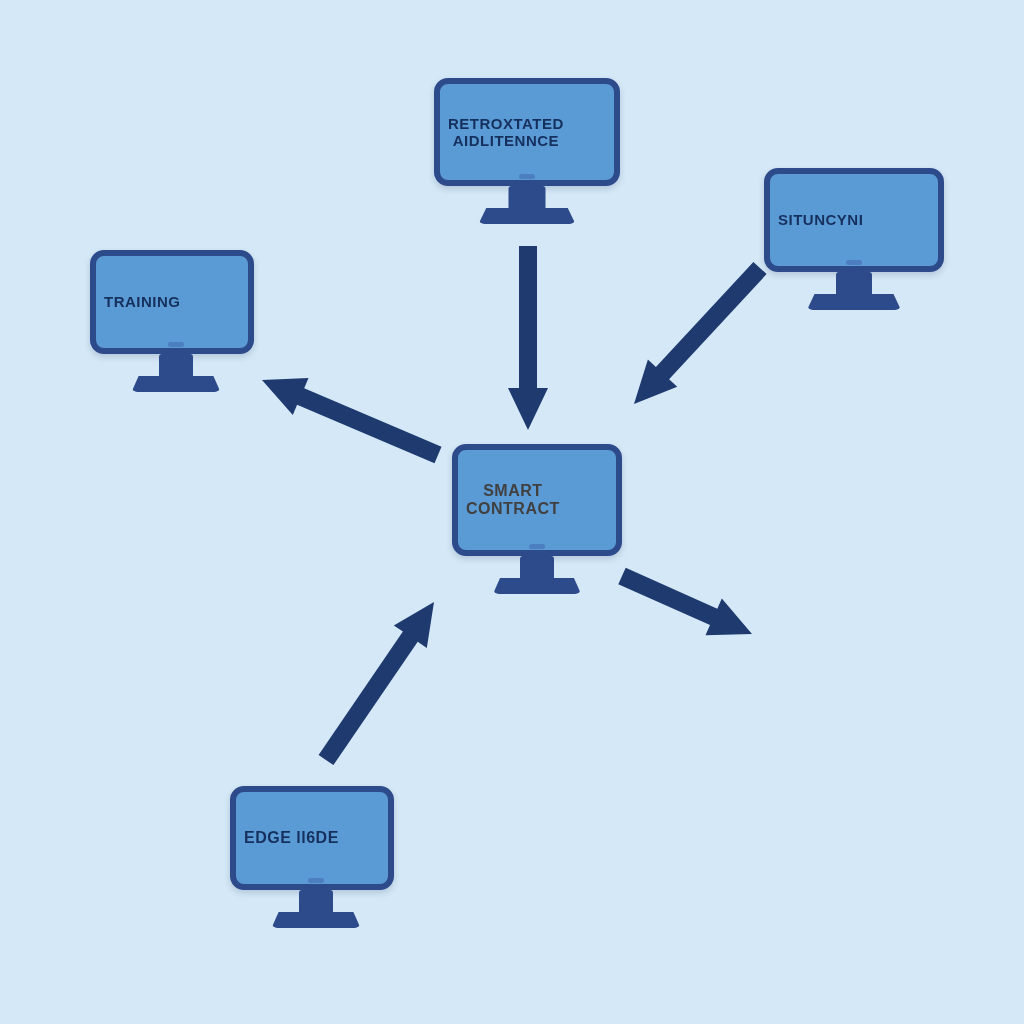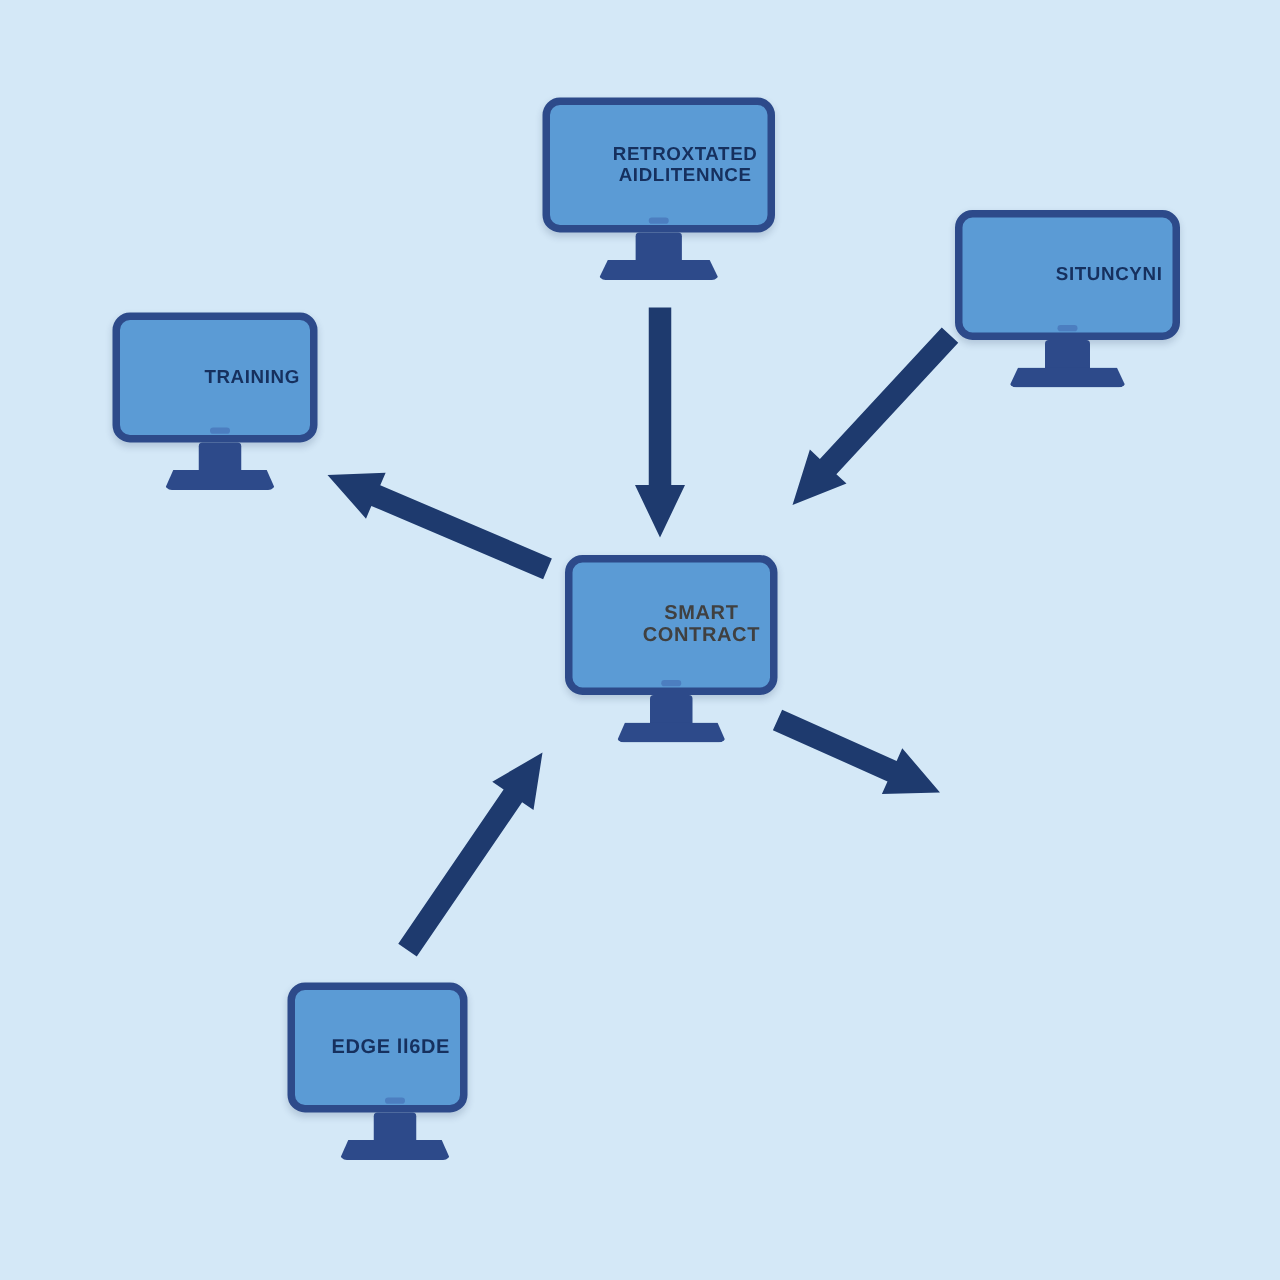--- a/index.html
+++ b/index.html
@@ -29,21 +29,21 @@
   .monitor {
     position: relative;
   }
   .bezel {
     box-sizing: border-box;
     border: 6px solid #2d4a8a;
     border-radius: 14px;
     background: #5b9bd5;
     display: flex;
     align-items: center;
-    justify-content: flex-end;
+    justify-content: flex-start;
     box-shadow: 0 3px 6px rgba(30, 50, 90, 0.18);
   }
   .screen-label {
     color: #16305e;
     font-weight: bold;
     text-align: center;
     letter-spacing: 0.5px;
     line-height: 1.15;
     padding: 0 8px;
     white-space: pre-line;
@@ -127,21 +127,21 @@
       </div>
       <div class="stand-notch" style="top: 100px;"></div>
       <div class="neck" style="top: 112px; width: 34px; height: 26px; background: rgb(45, 74, 138);"></div>
       <div class="base" style="top: 134px; width: 88px; height: 16px; background: rgb(45, 74, 138); clip-path: polygon(8% 0%, 92% 0%, 100% 100%, 0% 100%);"></div>
     </div>
   </div>
 
 
   <div class="node" style="left: 230px; top: 786px; width: 172px;">
     <div class="monitor">
-      <div class="bezel" style="width: 144px; height: 104px; background: rgb(91, 155, 213); border-color: rgb(45, 74, 138);">
+      <div class="bezel" style="width: 164px; height: 104px; background: rgb(91, 155, 213); border-color: rgb(45, 74, 138);">
         <div class="screen-label" style="font-size: 16px; color: rgb(22, 48, 94);">EDGE ll6DE</div>
       </div>
       <div class="stand-notch" style="top: 92px;"></div>
       <div class="neck" style="top: 104px; width: 34px; height: 26px; background: rgb(45, 74, 138);"></div>
       <div class="base" style="top: 126px; width: 89px; height: 16px; background: rgb(45, 74, 138); clip-path: polygon(8% 0%, 92% 0%, 100% 100%, 0% 100%);"></div>
     </div>
   </div>
 
 </div>
 

